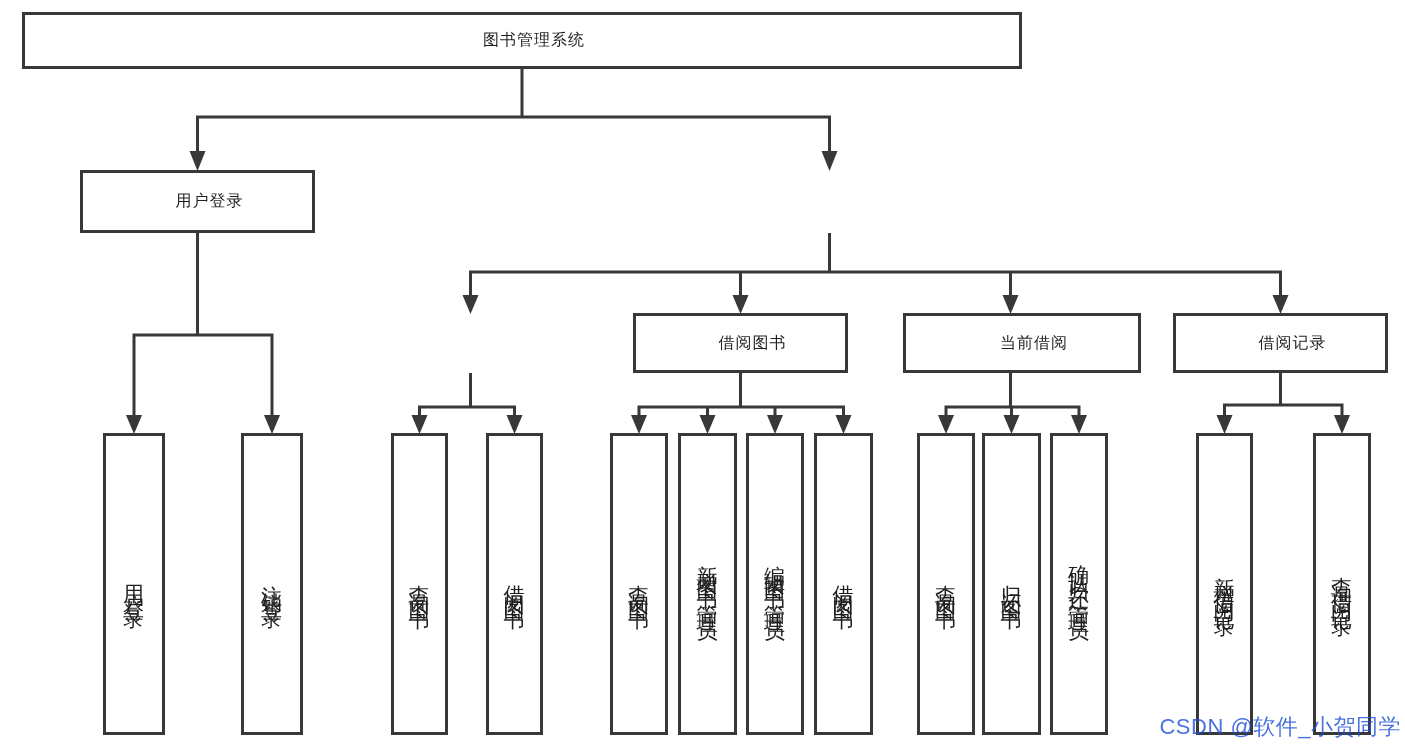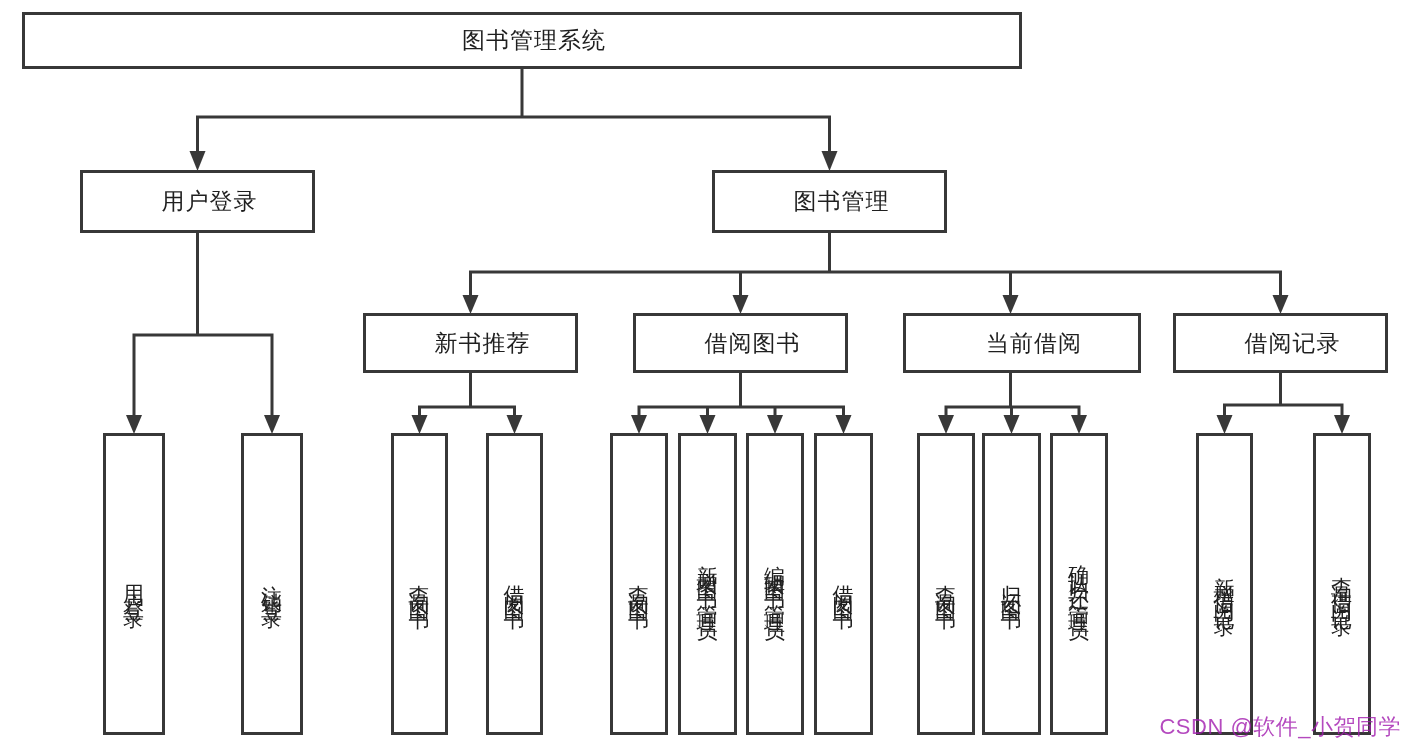--- a/index.html
+++ b/index.html
@@ -21,39 +21,39 @@
     position: absolute;
     box-sizing: border-box;
     border: 3px solid #383838;
     background: #ffffff;
     display: flex;
     align-items: center;
     justify-content: center;
     color: #1f1f1f;
   }
   .hbox {
-    font-size: 23px;
+    font-size: 16px;
     letter-spacing: 1px;
     white-space: nowrap;
     padding-left: 24px;
   }
   .vbox .vtext {
     writing-mode: vertical-rl;
     text-orientation: mixed;
     font-size: 21px;
     letter-spacing: 8px;
     line-height: 1;
     white-space: nowrap;
   }
   .watermark {
     position: absolute;
     top: 712px;
     right: 4px;
     font-size: 22px;
-    color: #a21caf;
+    color: #1d4ed8;
     opacity: 0.8;
     letter-spacing: 0.5px;
     white-space: nowrap;
     z-index: 5;
     margin-left: 12px;
   }
 </style>
 </head>
 <body>
 
@@ -88,23 +88,21 @@
       <polygon points="1003.5,415 1019.5,415 1011.5,434"></polygon>
       <polygon points="1071,415 1087,415 1079,434"></polygon>
       <polygon points="1216.5,415 1232.5,415 1224.5,434"></polygon>
       <polygon points="1334,415 1350,415 1342,434"></polygon>
     </g>
   </svg>
 
   <div class="node hbox" style="left:22px; top:12px; width:1000px; height:57px;">图书管理系统</div>
 
   <div class="node hbox" style="left:80px; top:170px; width:235px; height:63px;">用户登录</div>
-  <div class="node hbox" style="left:712px; top:170px; width:235px; height:63px;">图书管理</div>
 
-  <div class="node hbox" style="left:363px; top:313px; width:215px; height:60px;">新书推荐</div>
   <div class="node hbox" style="left:633px; top:313px; width:215px; height:60px;">借阅图书</div>
   <div class="node hbox" style="left:903px; top:313px; width:238px; height:60px;">当前借阅</div>
   <div class="node hbox" style="left:1173px; top:313px; width:215px; height:60px;">借阅记录</div>
 
   <div class="node vbox" style="left:103px; top:433px; width:62px; height:302px;">
     <span class="vtext">用户登录</span>
   </div>
   <div class="node vbox" style="left:241px; top:433px; width:62px; height:302px;">
     <span class="vtext">注销登录</span>
   </div>

